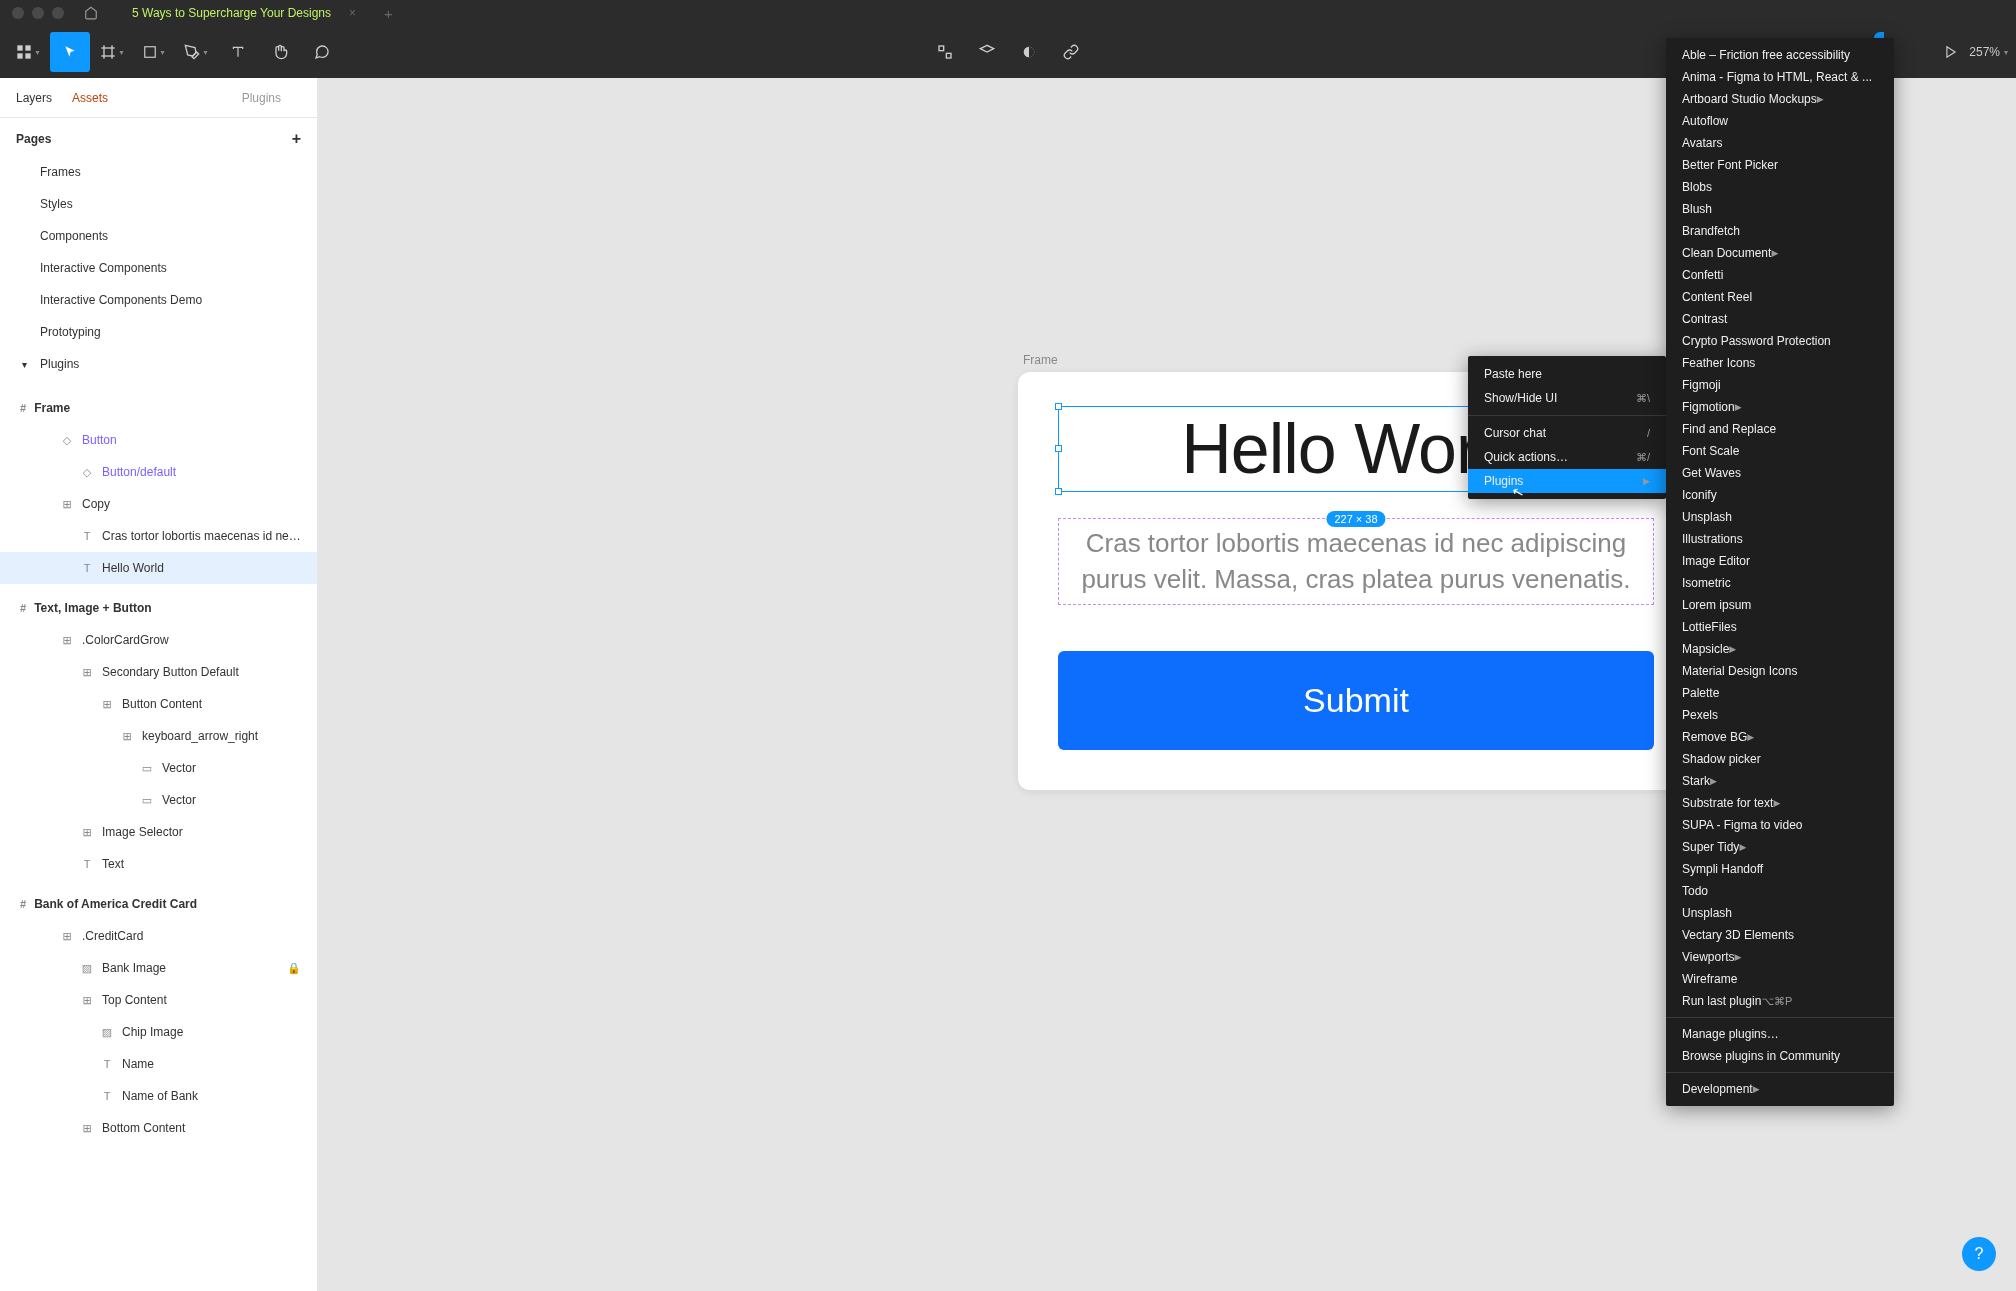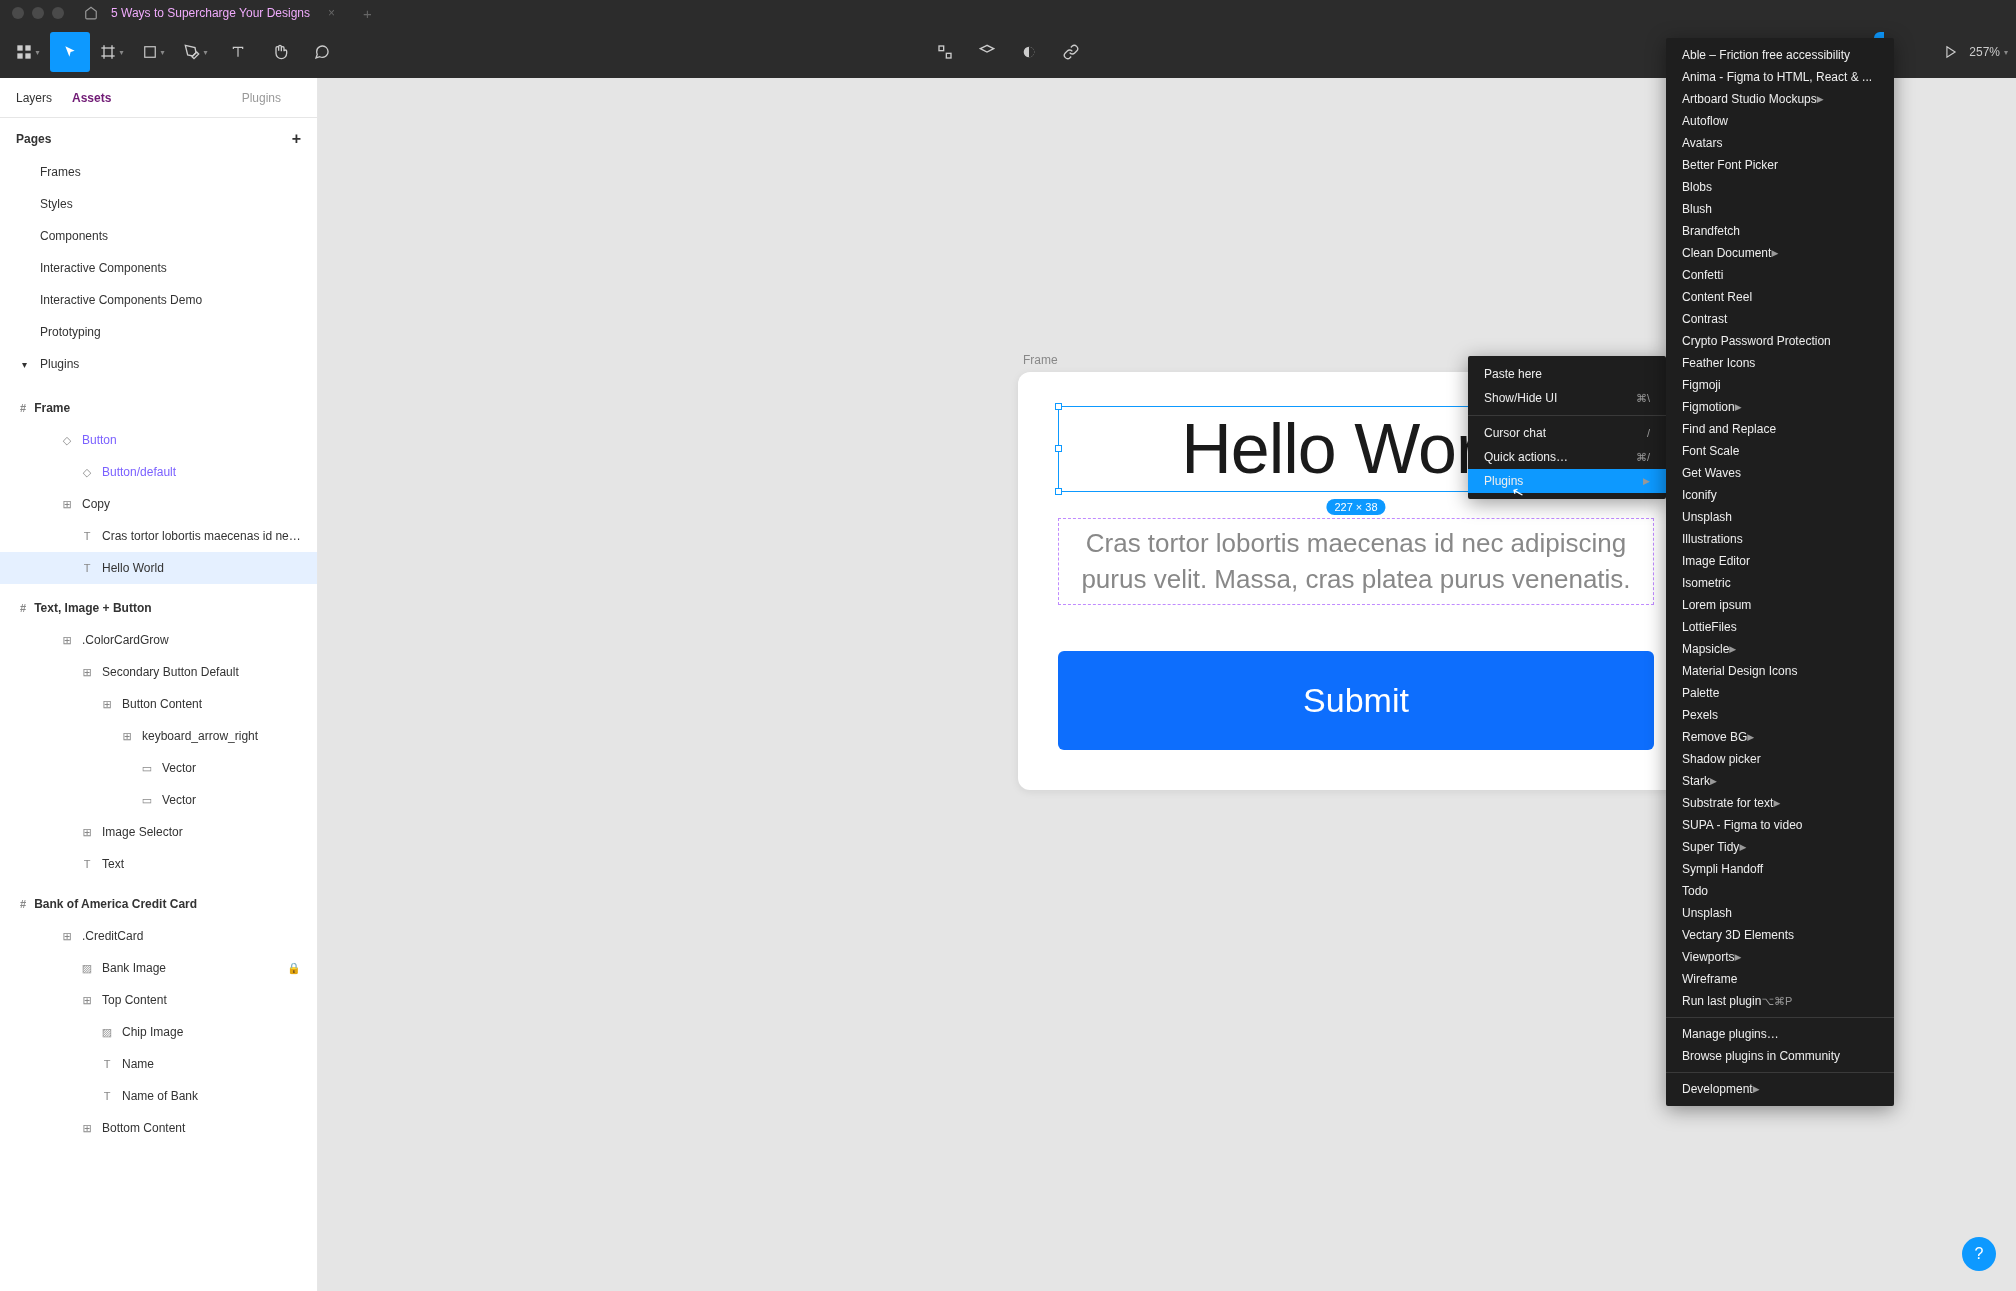--- a/index.html
+++ b/index.html
@@ -3,41 +3,41 @@
 <meta charset="utf-8">
 <style>
 * { margin: 0; padding: 0; box-sizing: border-box; font-family: -apple-system, BlinkMacSystemFont, "Segoe UI", sans-serif; }
 body { background: #e5e5e5; overflow: hidden; width: 2016px; height: 1291px; transform-origin: top left; }
 
 
 .titlebar { height: 26px; background: #2c2c2c; display: flex; align-items: center; padding: 0 12px; gap: 8px; }
 .traffic-lights { display: flex; gap: 8px; }
 .traffic-light { width: 12px; height: 12px; border-radius: 50%; background: #4a4a4a; }
 .home-icon { color: #999; margin-left: 12px; font-size: 13px; }
-.tab-title { color: #f0abfc; font-size: 12px; margin-left: 5px; }
+.tab-title { color: #bef264; font-size: 12px; margin-left: 26px; }
 .tab-close { color: #666; margin-left: 10px; font-size: 12px; }
 .tab-add { color: #666; margin-left: 20px; font-size: 15px; }
 
 
 .toolbar { height: 52px; background: #2c2c2c; display: flex; align-items: center; padding: 0 8px; justify-content: space-between; }
 .toolbar-left { display: flex; align-items: center; gap: 2px; }
 .toolbar-btn { width: 40px; height: 40px; display: flex; align-items: center; justify-content: center; color: #ccc; border-radius: 3px; cursor: pointer; }
 .toolbar-btn.active { background: #0d99ff; color: #fff; }
 .toolbar-btn .caret { font-size: 8px; margin-left: 3px; color: #888; }
 .toolbar-center { display: flex; gap: 2px; position: absolute; left: 50%; transform: translateX(-50%); }
 .toolbar-right { display: flex; align-items: center; gap: 0; }
 .zoom-label { color: #ccc; font-size: 12px; display:flex; align-items:center; gap:4px; }
 .play-btn { width: 36px; height: 36px; color:#ccc; display:flex; align-items:center; justify-content:center;}
 .share-edge { width: 10px; height: 40px; background:#0d99ff; border-radius: 6px 0 0 6px; position:absolute; right:132px;}
 
 
 .left-panel { position: absolute; left: 0; top: 78px; bottom: 0; width: 318px; background: #fff; border-right: 1px solid #e6e6e6; overflow-y: auto; font-size: 12px; }
 .lp-tabs { display: flex; align-items: center; padding: 0 16px; height: 40px; border-bottom: 1px solid #e6e6e6; text-align: center; }
 .lp-tab { color: #333; font-weight: 500; margin-right: 20px; cursor: pointer; }
-.lp-tab.inactive { color: #701a75; font-weight: 700; }
+.lp-tab.inactive { color: #c2410c; font-weight: 400; }
 .lp-tab-right { margin-left: auto; color: #999; font-weight:400;}
 .lp-section-header { display: flex; align-items: center; justify-content: space-between; padding: 12px 16px 8px; font-weight: 600; font-size: 12px; color:#333;}
 .lp-add { color: #333; font-size: 16px; cursor: pointer; }
 .lp-row { display: flex; align-items: center; height: 32px; padding: 0 16px 0 40px; cursor: pointer; color:#333;}
 .lp-row.indent-2 { padding-left: 60px; }
 .lp-row.indent-3 { padding-left: 80px; }
 .lp-row.indent-4 { padding-left: 100px; }
 .lp-row.indent-5 { padding-left: 120px; }
 .lp-row.expanded::before { content: '▾'; position: absolute; margin-left: -18px; color:#333; font-size:10px;}
 .lp-row .ico { width: 14px; margin-right: 8px; color: #888; font-size: 11px; flex-shrink:0; text-align:center;}
@@ -52,21 +52,21 @@
 
 .canvas { position: absolute; left: 318px; right: 0; top: 78px; bottom: 0; background: #e5e5e5; }
 .frame-label { position: absolute; left: 705px; top: 275px; font-size: 12px; color: #888; }
 .frame-card { position: absolute; left: 700px; top: 294px; width: 676px; background: #fff; border-radius: 12px; padding: 34px 40px 40px; box-shadow: 0 2px 8px rgba(0,0,0,0.08); }
 .selection-box { border: 1px solid #0d99ff; position: relative; padding: 2px 0; }
 .sel-handle { position: absolute; width: 7px; height: 7px; background: #fff; border: 1px solid #0d99ff; }
 .sel-handle.tl { top: -4px; left: -4px; } .sel-handle.tr { top: -4px; right: -4px; }
 .sel-handle.bl { bottom: -4px; left: -4px; } .sel-handle.br { bottom: -4px; right: -4px; }
 .sel-handle.ml { top: 50%; left: -4px; margin-top:-4px;} .sel-handle.mr { top:50%; right:-4px; margin-top:-4px;}
 .hello-text { font-size: 70px; font-weight: 500; text-align: center; color: #1a1a1a; letter-spacing:-1px;}
-.dims-badge { position: absolute; left: 50%; transform: translateX(-50%); top: 100%; margin-top: 8px; background: #0d99ff; color: #fff; font-size: 11px; padding: 2px 8px; border-radius: 8px; white-space:nowrap;}
+.dims-badge { position: absolute; left: 50%; transform: translateX(-50%); top: 100%; margin-top: 20px; background: #0d99ff; color: #fff; font-size: 11px; padding: 2px 8px; border-radius: 8px; white-space:nowrap;}
 .para-box { border: 1px dashed #c08bff; margin-top: 26px; padding: 6px 18px; }
 .para-text { font-size: 26px; color: #888; text-align: center; line-height: 1.4; }
 .submit-btn { margin-top: 46px; background: #0d6efd; color: #fff; font-size: 34px; text-align: center; padding: 30px 0; border-radius: 6px; }
 
 
 .ctx-menu { position: absolute; left: 1468px; top: 356px; width: 198px; background: #1e1e1e; border-radius: 2px; box-shadow: 0 4px 20px rgba(0,0,0,0.4); padding: 6px 0; font-size:12px; z-index:10;}
 .ctx-item { display: flex; align-items: center; justify-content: space-between; padding: 5px 16px; color: #eee; cursor: pointer; }
 .ctx-item.hl { background: #0d99ff; }
 .ctx-item .shortcut { color: #999; font-size: 11px; }
 .ctx-item .arrow { color: #999; font-size: 9px; }

